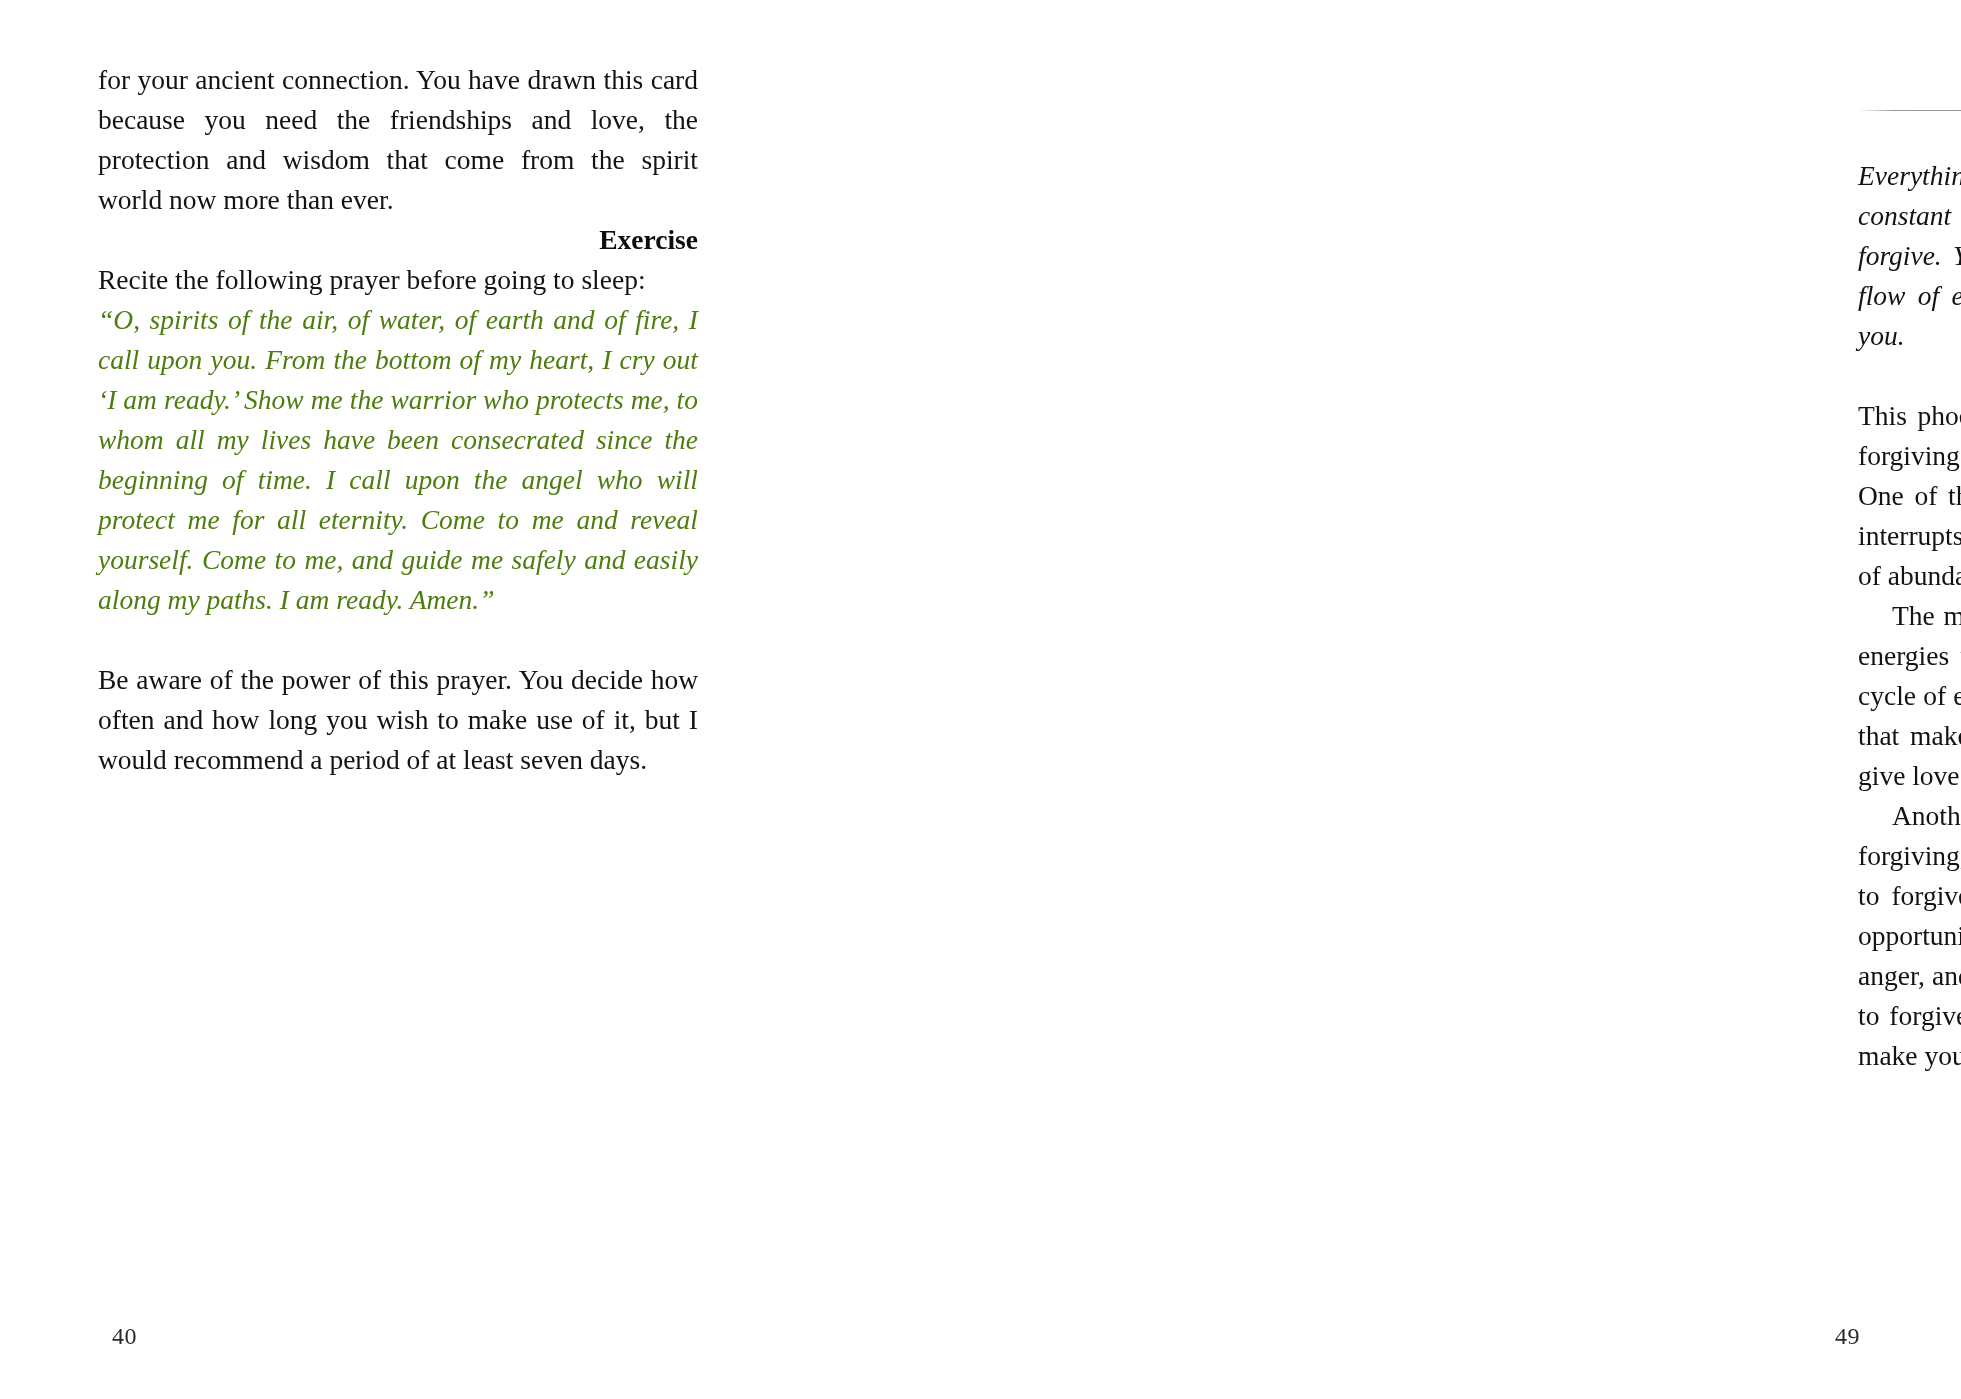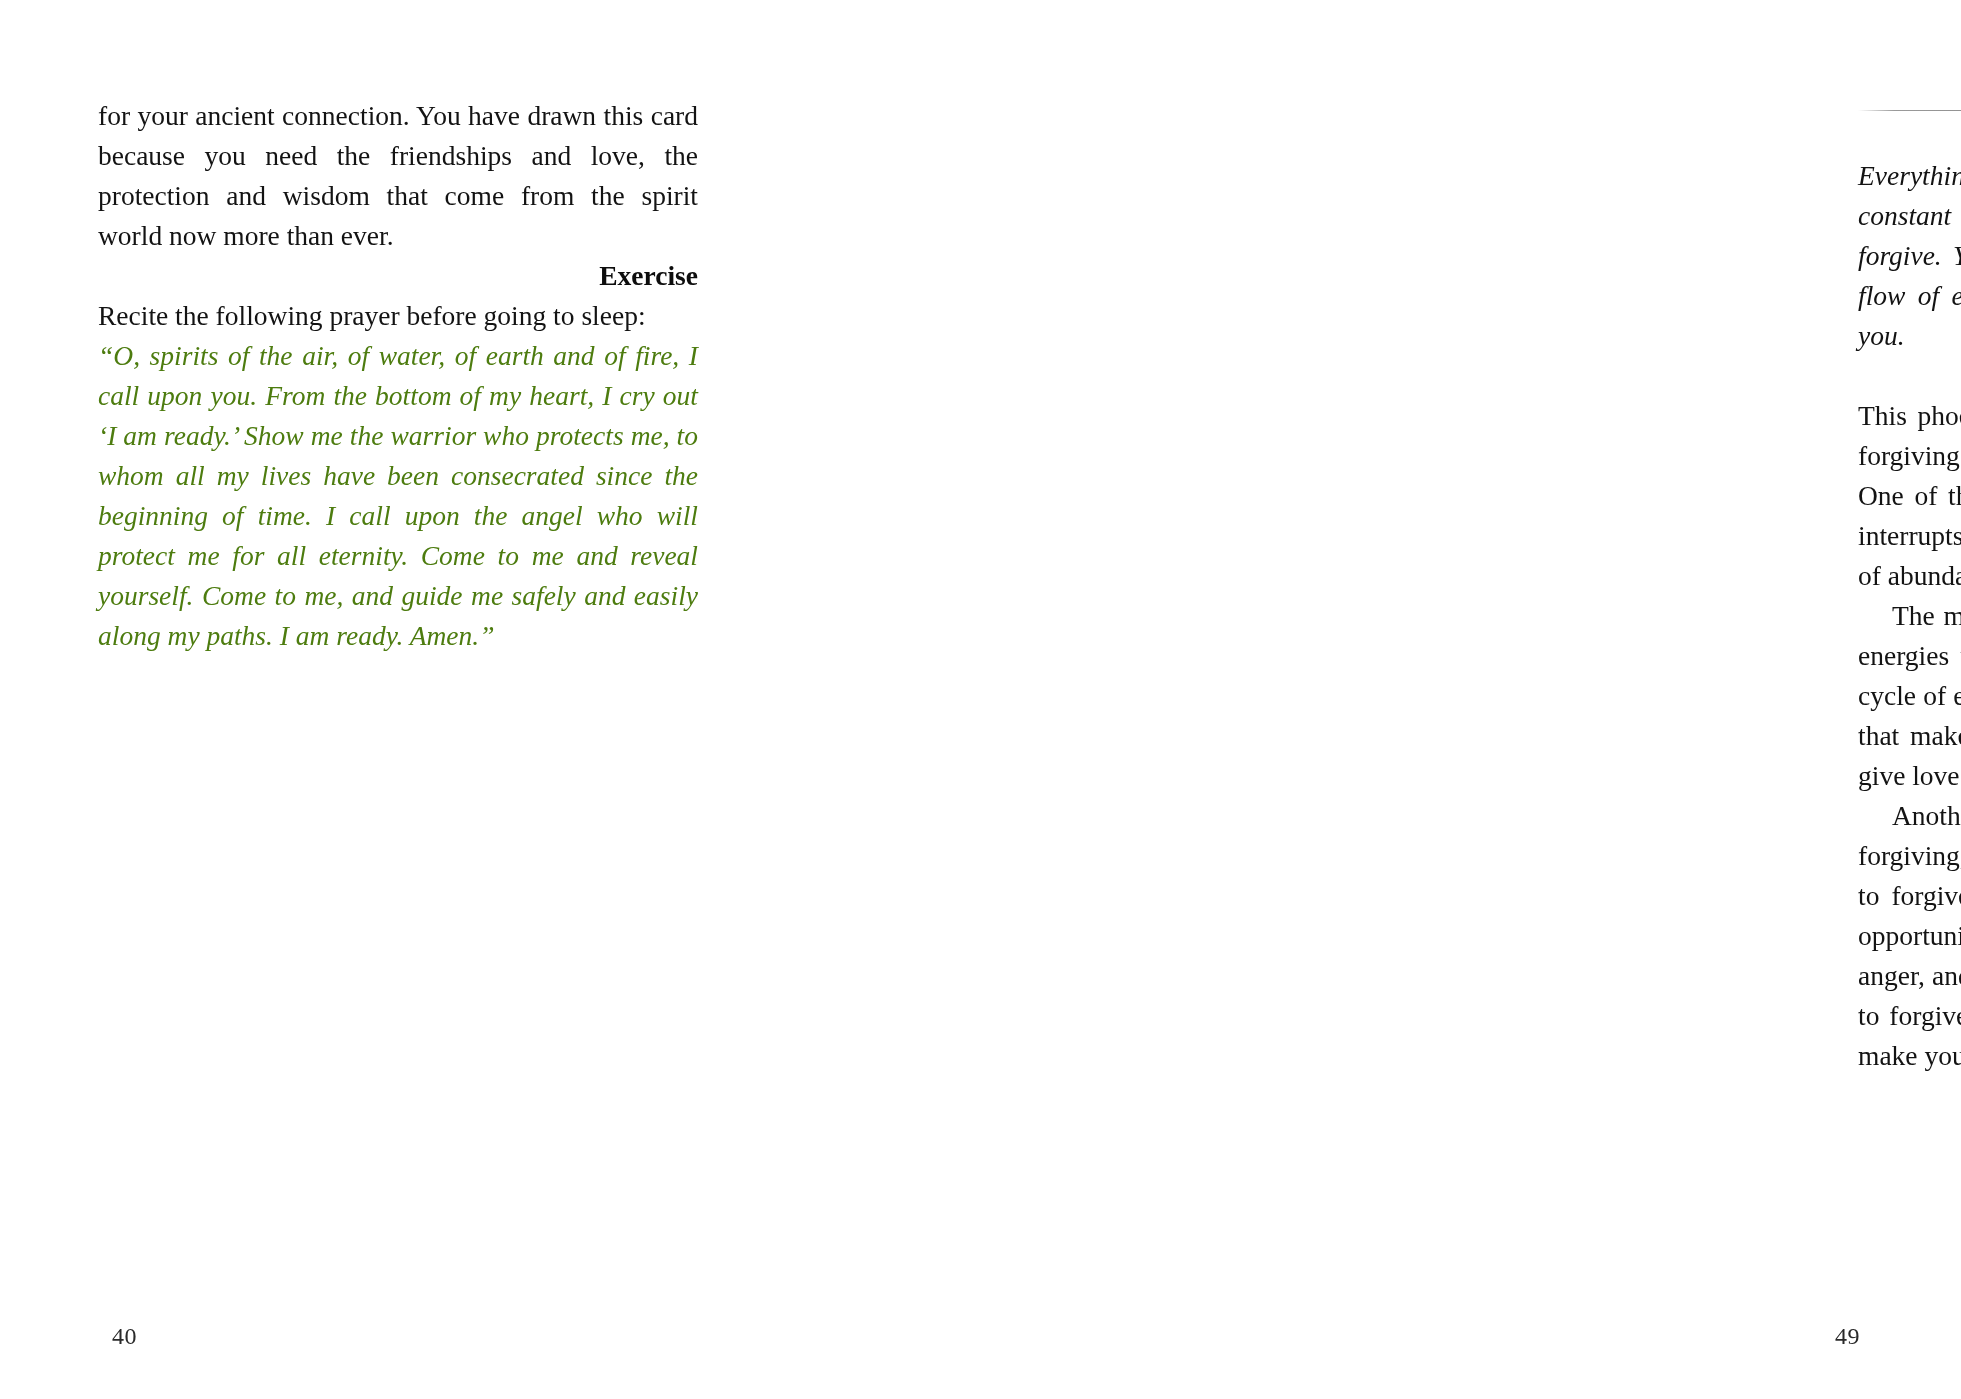--- a/index.html
+++ b/index.html
@@ -102,21 +102,21 @@
   .epigraph {
     font-size: 27.5px;
     line-height: 40px;
     font-style: italic;
     text-align: justify;
     margin: 0;
     color: #131313;
   }
 
   
-  .left-body-start  { padding-top: 96px; }
+  .left-body-start  { padding-top: 60px; }
   .right-epigraph-start { padding-top: 45px; }
 
   
   .folio {
     position: absolute;
     bottom: 51px;
     font-size: 24px;
     line-height: 1;
     color: #2a2a2a;
     letter-spacing: 0.5px;
@@ -133,20 +133,21 @@
     <div class="column">
 
       <p class="body-text left-body-start">for your ancient connection. You have drawn this card because you need the friendships and love, the protection and wisdom that come from the spirit world now more than ever.</p>
 
       <p class="heading-bold para-gap">Exercise</p>
 
       <p class="body-text">Recite the following prayer before going to sleep:</p>
 
       <p class="italic-block para-gap">“O, spirits of the air, of water, of earth and of fire, I call upon you. From the bottom of my heart, I cry out ‘I am ready.’ Show me the warrior who protects me, to whom all my lives have been consecrated since the beginning of time. I call upon the angel who will protect me for all eternity. Come to me and reveal yourself. Come to me, and guide me safely and easily along my paths. I am ready. Amen.”</p>
 
+      <p class="body-text para-gap">Be aware of the power of this prayer. You decide how often and how long you wish to make use of it, but I would recommend a period of at least seven days.</p>
 
     </div>
 
     <div class="folio folio-left">40</div>
   </div>
 
   <div class="page page-right">
     <div class="column">
 
       <h1 class="chapter-title">Give and Forgive</h1>

